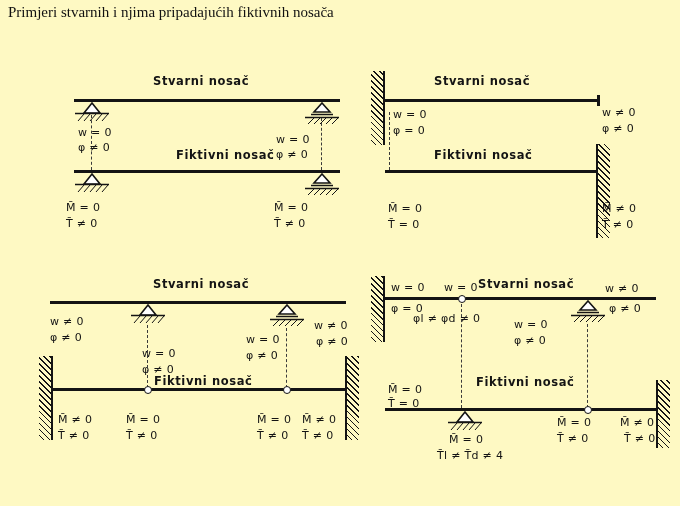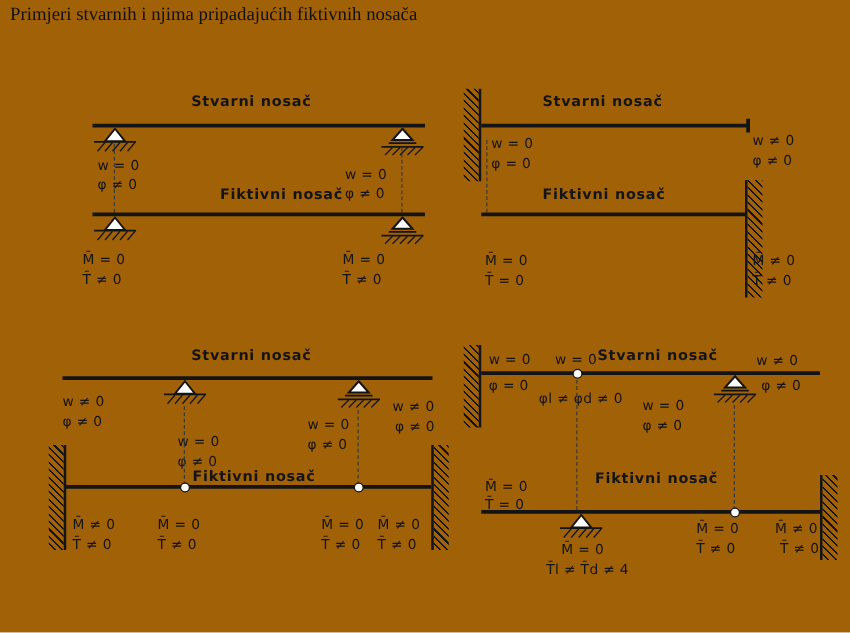--- a/index.html
+++ b/index.html
@@ -1,16 +1,16 @@
 <!DOCTYPE html>
 <html><head>
 <meta charset="utf-8">
 <style>
   html,body{margin:0;padding:0;background:#fff;}
-  #page{position:relative;width:680px;height:506px;background:#a16207;overflow:hidden;
+  #page{position:relative;width:680px;height:506px;background:#fef9c3;overflow:hidden;
         font-family:"DejaVu Sans",sans-serif;color:#141414;}
   #main-title{position:absolute;left:8px;top:4px;font-family:"Liberation Serif",serif;
         font-size:15px;color:#111;white-space:nowrap;}
   .ptitle{position:absolute;font-size:11.5px;font-weight:bold;letter-spacing:.6px;white-space:nowrap;}
   .ann{position:absolute;font-size:11px;font-weight:normal;letter-spacing:.3px;white-space:nowrap;}
   .beam{position:absolute;height:3px;background:#141414;}
   .tick{position:absolute;width:2.5px;background:#141414;}
   .dash{position:absolute;width:0;border-left:1.5px dashed #3a3a3a;}
   .wall{position:absolute;background:repeating-linear-gradient(45deg,transparent 0,transparent 3px,#141414 3px,#141414 4.2px);}
   .wall.faceR{border-right:2.5px solid #141414;}
@@ -130,21 +130,21 @@
   <div class="ann" style="left:302px;top:413px">M̄ ≠ 0</div>
   <div class="ann" style="left:302px;top:429px">T̄ ≠ 0</div>
 
   <div class="wall faceR" style="left:371px;top:276px;width:12px;height:66px"></div>
   <div class="ptitle" style="left:478px;top:277px">Stvarni nosač</div>
   <div class="beam" style="left:385px;top:297px;width:271px"></div>
   <div class="ann" style="left:391px;top:281px">w = 0</div>
   <div class="ann" style="left:391px;top:302px">φ = 0</div>
   <div class="hinge" style="left:458px;top:295px"></div>
   <div class="ann" style="left:444px;top:281px">w = 0</div>
-  <div class="ann" style="left:431px;top:312px">φl ≠ φd ≠ 0</div>
+  <div class="ann" style="left:413px;top:312px">φl ≠ φd ≠ 0</div>
   <svg class="sup" style="left:571px;top:300px" width="34" height="23">
       <use href="#roller"></use>
     </svg>
   <div class="ann" style="left:514px;top:318px">w = 0</div>
   <div class="ann" style="left:514px;top:334px">φ ≠ 0</div>
   <div class="ann" style="left:605px;top:282px">w ≠ 0</div>
   <div class="ann" style="left:609px;top:302px">φ ≠ 0</div>
   <div class="dash" style="left:461px;top:304px;height:104px"></div>
   <div class="dash" style="left:587px;top:324px;height:84px"></div>
   <div class="ptitle" style="left:476px;top:375px">Fiktivni nosač</div>

